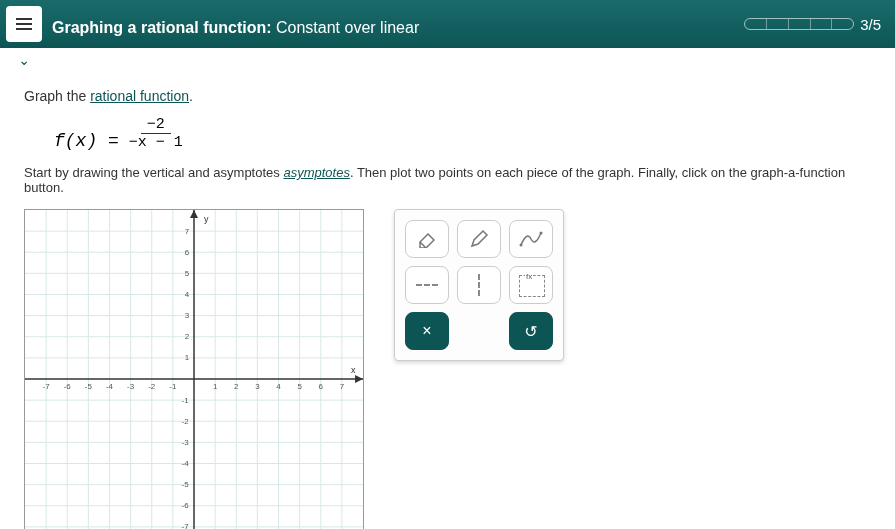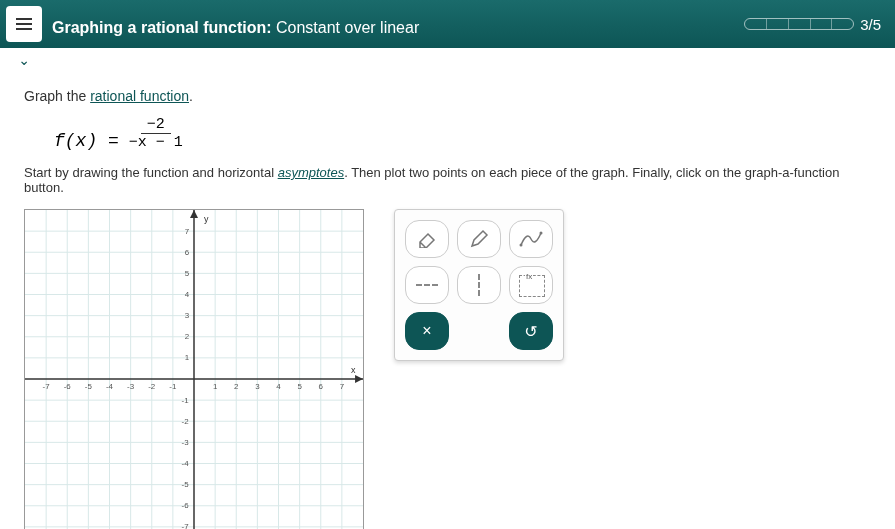--- a/index.html
+++ b/index.html
@@ -67,21 +67,21 @@
   position: relative; background: white;
 }
 .grid-svg { width: 100%; height: 100%; }
 .tool-panel {
   border: 1px solid #ccc; border-radius: 4px; background: #fdfdfd;
   padding: 10px; box-shadow: 0 2px 4px rgba(0,0,0,0.15);
 }
 .tool-row { display: flex; gap: 8px; margin-bottom: 8px; }
 .tool-row:last-child { margin-bottom: 0; }
 .tool-btn {
-  width: 44px; height: 38px; border: 1px solid #ccc; border-radius: 14px;
+  width: 44px; height: 38px; border: 1px solid #ccc; border-radius: 8px;
   background: white; display: flex; align-items: center; justify-content: center;
   cursor: pointer; font-size: 16px; color: #555;
 }
 .tool-btn.dark { background: #0d5555; color: white; border-color: #0d5555; }
 .dashed-h { width: 22px; border-top: 2px dashed #888; }
 .dashed-v { height: 22px; border-left: 2px dashed #888; }
 .graph-func-icon { position: relative; width: 24px; height: 20px; }
 .graph-func-icon::before { content: ""; position: absolute; width: 100%; height: 100%; border: 1px dashed #888; }
 .graph-func-icon::after { content: ""; position: absolute; top: -4px; right: -2px; font-size: 8px; }
 .fx-label { position: absolute; top: -3px; left: 6px; font-size: 8px; color: #555; background: white; padding: 0 1px; }
@@ -126,21 +126,21 @@
 
   <div class="formula">
     <span>f(x) =</span>
     <span class="fraction">
       <span class="num">−2</span>
       <span class="den">−x − 1</span>
     </span>
   </div>
 
   <div class="instructions">
-    <span>Start by drawing the function and horizontal </span><span class="link">asymptotes</span><span>. Then plot two points on each piece of the graph. Finally, click on the graph-a-function button.</span>
+    <span>Start by drawing the vertical and asymptotes </span><span class="link">asymptotes</span><span>. Then plot two points on each piece of the graph. Finally, click on the graph-a-function button.</span>
   </div>
 
   <div class="work-area">
     <div class="graph-box">
       <svg class="grid-svg" viewBox="0 0 340 340">
         <g stroke="#d8e8e8" stroke-width="1">
           <line x1="0" y1="21.25" x2="340" y2="21.25"></line>
             <line x1="0" y1="42.5" x2="340" y2="42.5"></line>
             <line x1="0" y1="63.75" x2="340" y2="63.75"></line>
             <line x1="0" y1="85" x2="340" y2="85"></line>

